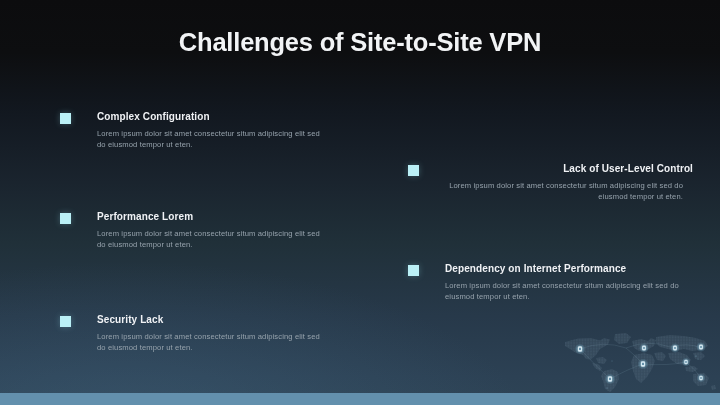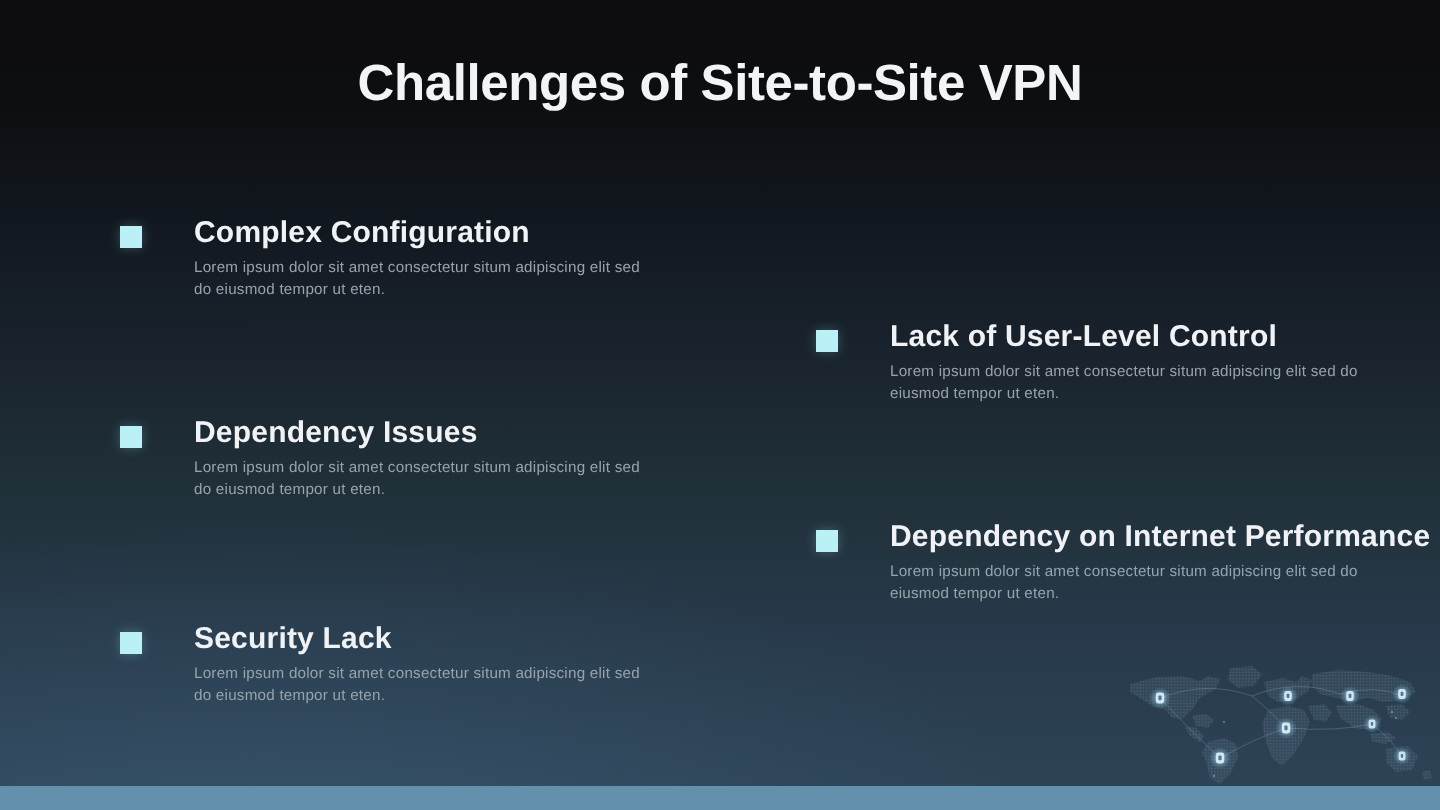--- a/index.html
+++ b/index.html
@@ -56,21 +56,21 @@
     left: 0;
     top: 3px;
     width: 11px;
     height: 11px;
     background: #baf0f6;
     box-shadow: 0 0 6px rgba(150,230,245,0.28);
   }
   .item-head {
     margin: 0 0 5px 37px;
     color: #f0f2f5;
-    font-size: 15px;
+    font-size: 10px;
     font-weight: 600;
     letter-spacing: 0.1px;
     line-height: 13px;
     white-space: nowrap;
   }
   .item-body {
     margin: 0 0 0 37px;
     color: #97a3ad;
     font-size: 7.6px;
     font-weight: 400;
@@ -80,21 +80,21 @@
   }
 
   
   .col-left  { left: 60px; width: 275px; }
   .col-right { left: 408px; width: 285px; }
   .col-right .item-body { max-width: 238px; }
 
   .pos-l1 { top: 110px; }
   .pos-l2 { top: 210px; }
   .pos-l3 { top: 313px; }
-  .pos-r1 { top: 162px; }
+  .pos-r1 { top: 162px; text-align: right; }
   .pos-r2 { top: 262px; }
 
   
   .map-wrap {
     position: absolute;
     right: 4px;
     bottom: 12px;
     width: 168px;
     height: 62px;
     z-index: 2;
@@ -120,21 +120,21 @@
   <h1 class="title">Challenges of Site-to-Site VPN</h1>
 
   <div class="item col-left pos-l1">
     <span class="bullet"></span>
     <p class="item-head">Complex Configuration</p>
     <p class="item-body">Lorem ipsum dolor sit amet consectetur situm adipiscing elit sed do eiusmod tempor ut eten.</p>
   </div>
 
   <div class="item col-left pos-l2">
     <span class="bullet"></span>
-    <p class="item-head">Dependency Issues</p>
+    <p class="item-head">Performance Lorem</p>
     <p class="item-body">Lorem ipsum dolor sit amet consectetur situm adipiscing elit sed do eiusmod tempor ut eten.</p>
   </div>
 
   <div class="item col-left pos-l3">
     <span class="bullet"></span>
     <p class="item-head">Security Lack</p>
     <p class="item-body">Lorem ipsum dolor sit amet consectetur situm adipiscing elit sed do eiusmod tempor ut eten.</p>
   </div>
 
   <div class="item col-right pos-r1">

